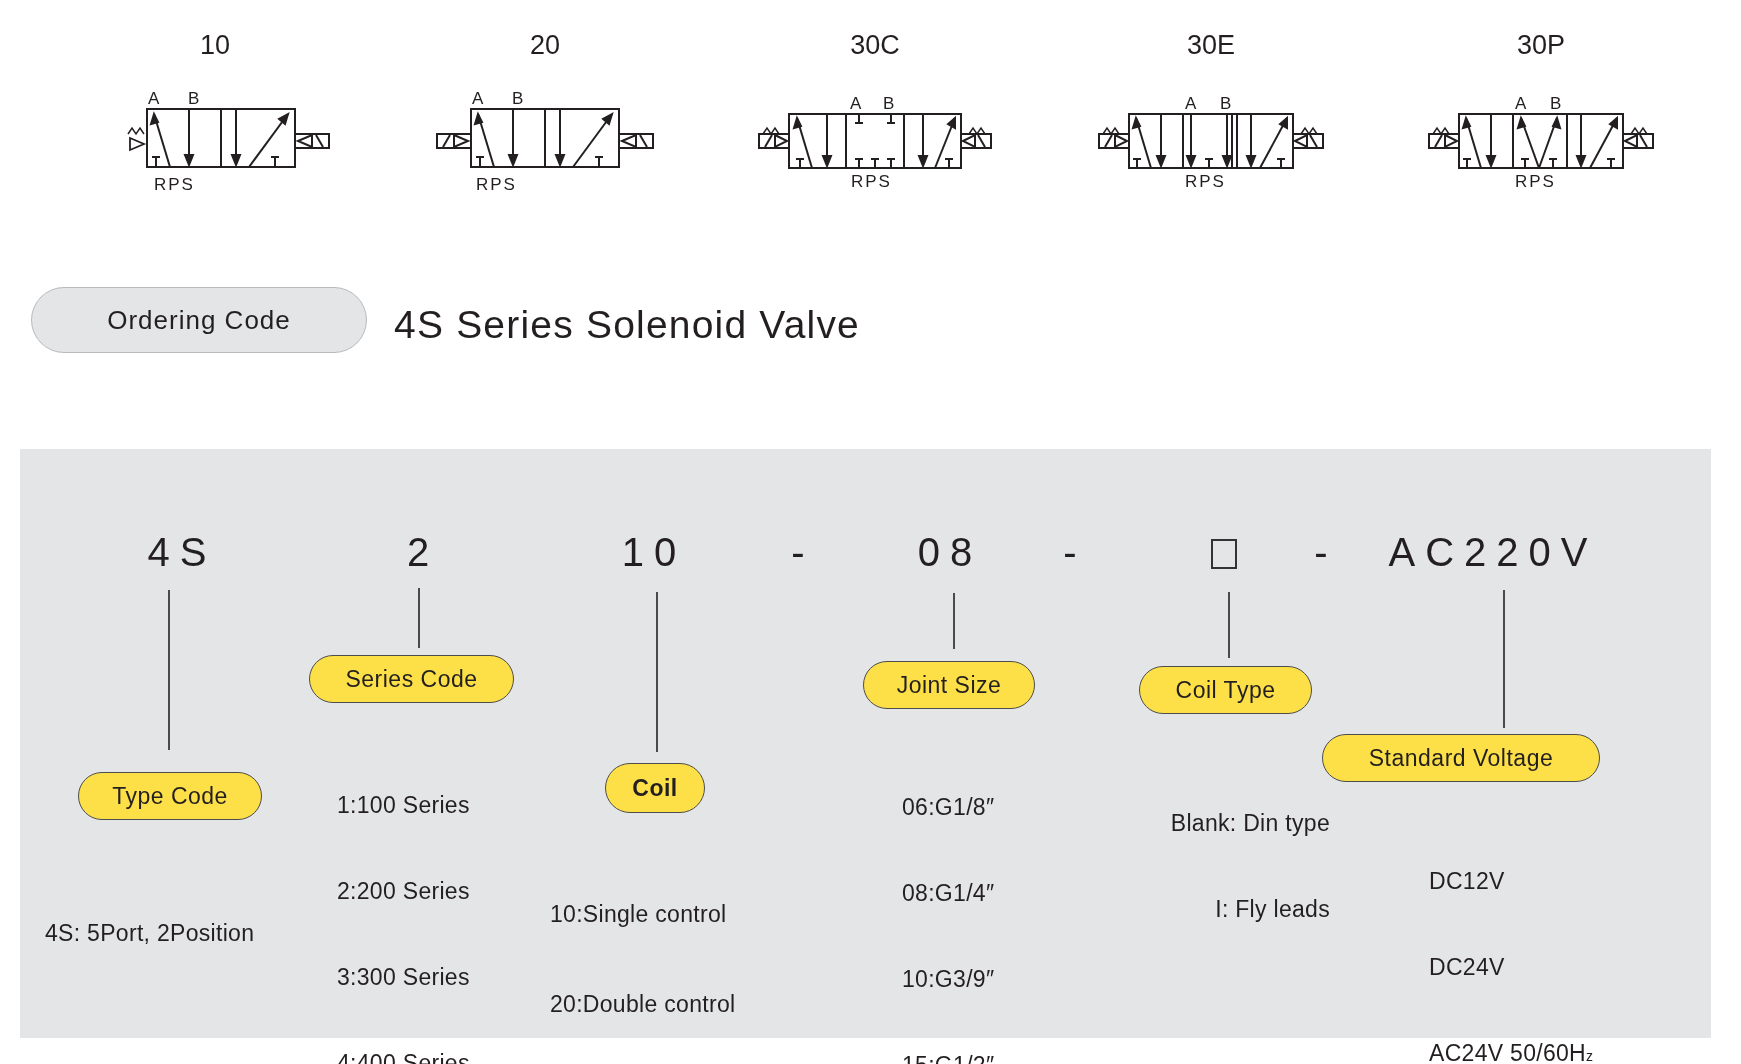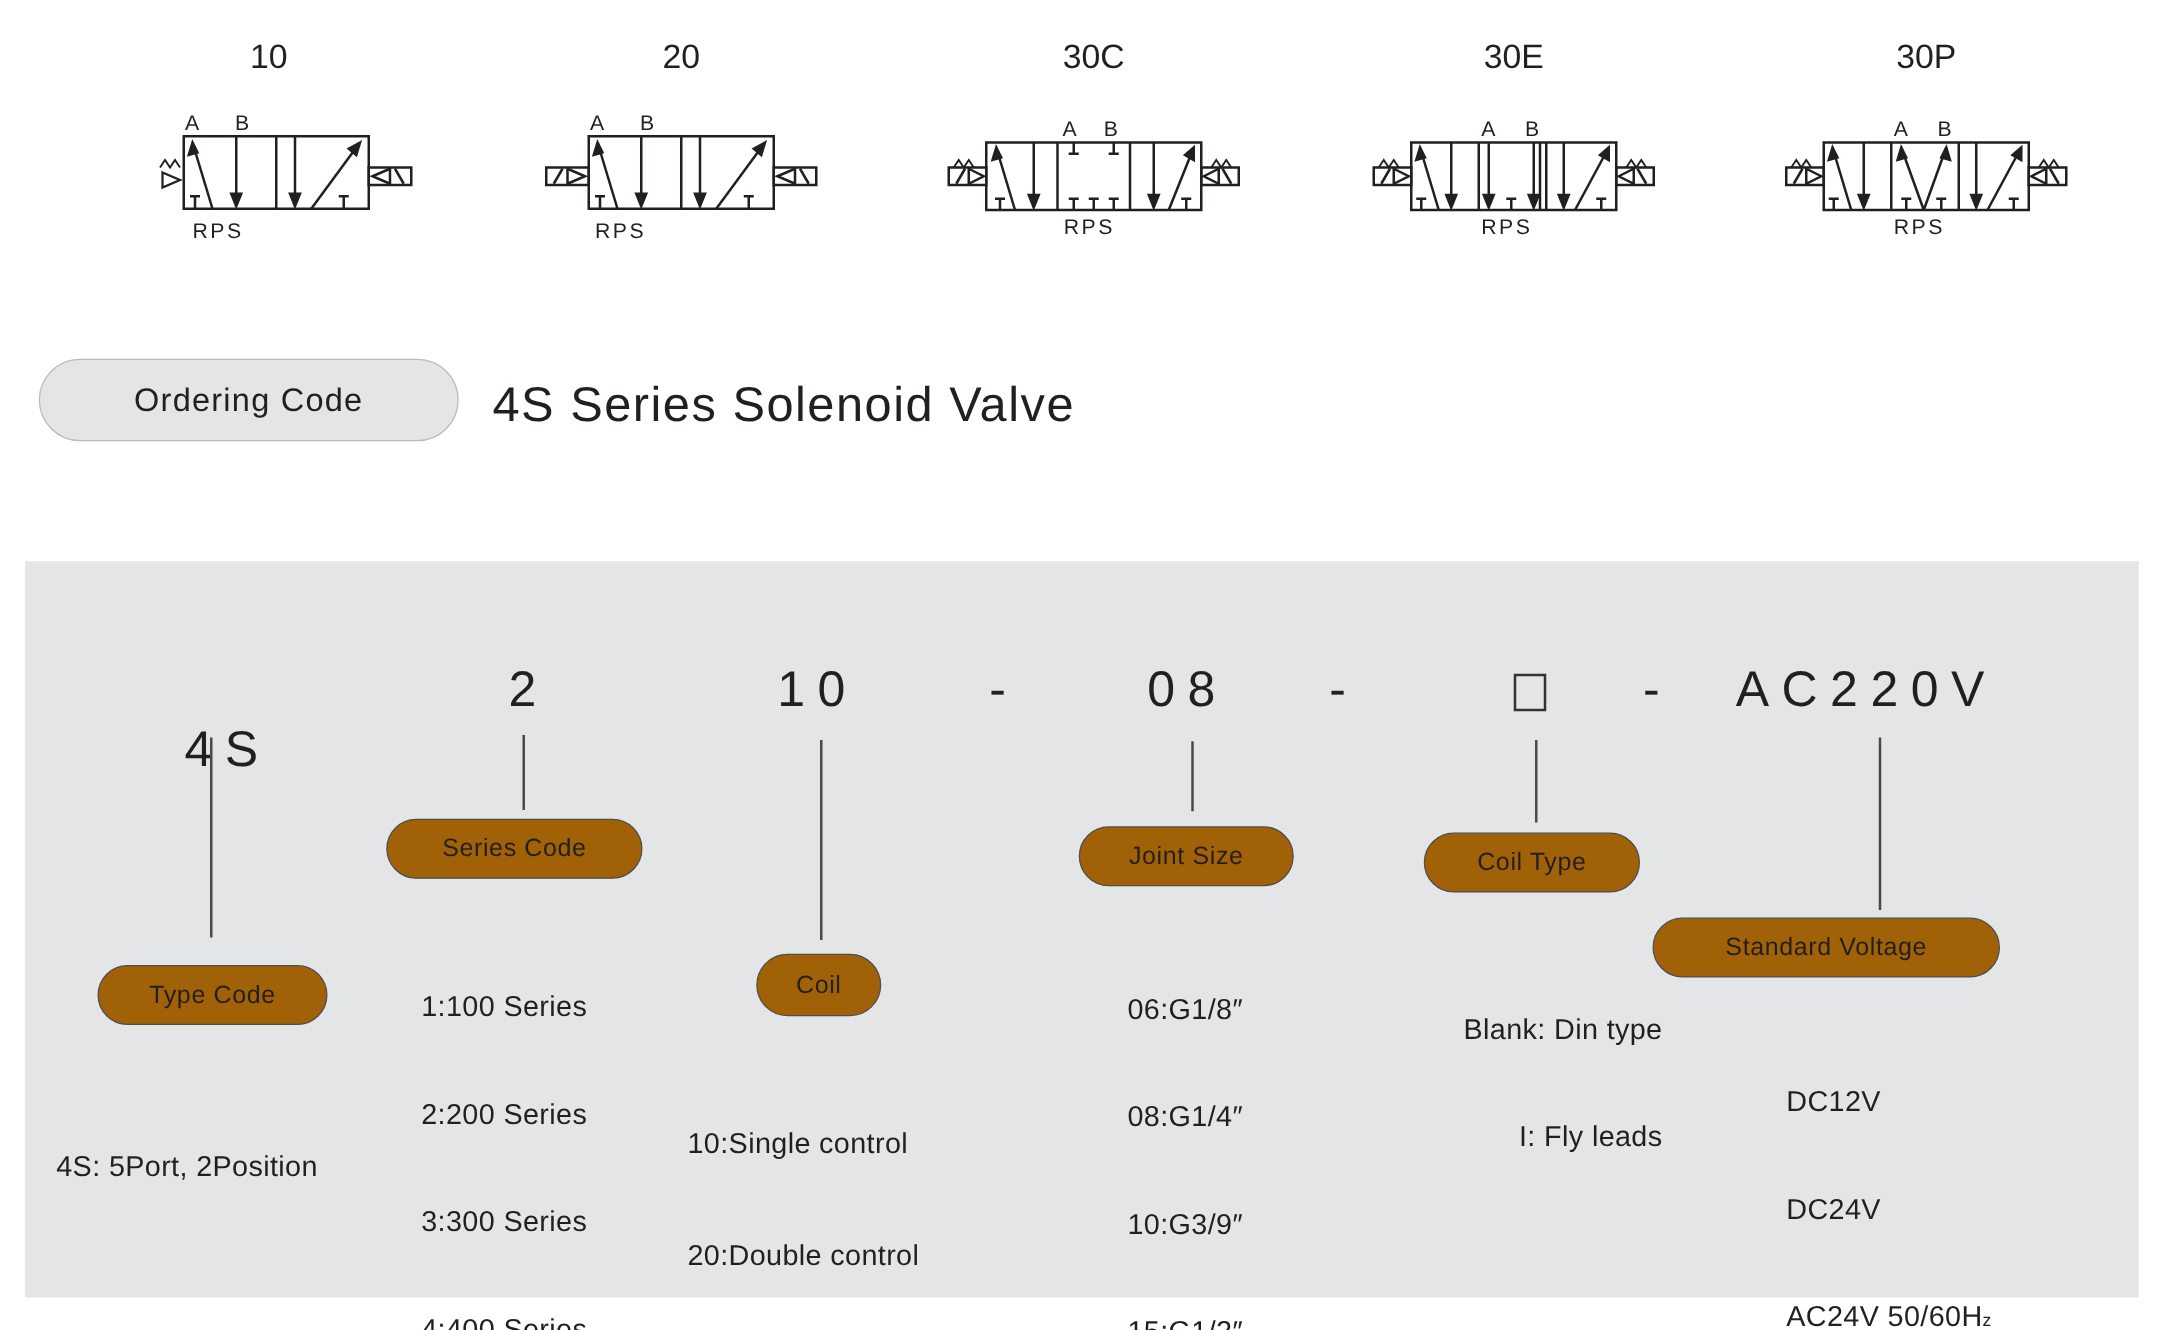--- a/index.html
+++ b/index.html
@@ -14,23 +14,23 @@
     background: #e4e5e7; border: 1px solid #b9babc; border-radius: 34px; box-sizing: border-box;
     display: flex; align-items: center; justify-content: center;
     font-size: 26px; letter-spacing: 1px; color: #231f20;
   }
   .series-title { position: absolute; left: 394px; top: 303px; font-size: 39px; letter-spacing: 1.2px; color: #231f20; }
   .panel { position: absolute; left: 20px; top: 449px; width: 1691px; height: 589px; background: #e4e5e7; }
   .code-seg { position: absolute; top: 530px; font-size: 40px; letter-spacing: 10px; color: #231f20; transform: translateX(-50%); white-space: nowrap; }
   .code-box { position: absolute; top: 539px; width: 26px; height: 30px; border: 2px solid #333; box-sizing: border-box; }
   .vline { position: absolute; width: 1.5px; background: #4a4a4a; }
   .tag {
-    position: absolute; background: #a16207; border: 1.5px solid #4d4d4d; border-radius: 26px;
+    position: absolute; background: #fde047; border: 1.5px solid #4d4d4d; border-radius: 26px;
     box-sizing: border-box; display: flex; align-items: center; justify-content: center;
-    font-size: 20px; color: #231f20; white-space: nowrap; letter-spacing: 0.5px;
+    font-size: 23px; color: #231f20; white-space: nowrap; letter-spacing: 0.5px;
   }
   .desc { position: absolute; font-size: 23px; line-height: 28.6px; color: #231f20; white-space: pre; letter-spacing: 0.3px; }
   .desc div { height: 28.6px; }
   .hz { font-size: 14px; }
 </style>
 </head>
 <body>
 
 <div>
 
@@ -201,40 +201,40 @@
     <polyline points="206,48 210,42 214,48 218,42 222,48" stroke-width="1.5"></polyline>
     <text x="90" y="101" fill="#231f20" stroke="none" letter-spacing="2">RPS</text>
   </svg>
 </div>
 
 <div class="ordering-pill">Ordering Code</div>
 <div class="series-title">4S Series Solenoid Valve</div>
 
 <div class="panel"></div>
 
-<div class="code-seg" style="left:182px;margin-top:48px;">4S</div>
+<div class="code-seg" style="left:182px;">4S</div>
 <div class="code-seg" style="left:423px;">2</div>
 <div class="code-seg" style="left:654px;">10</div>
 <div class="code-seg" style="left:803px;">-</div>
 <div class="code-seg" style="left:950px;">08</div>
 <div class="code-seg" style="left:1075px;">-</div>
 <div class="code-box" style="left:1211px;"></div>
 <div class="code-seg" style="left:1326px;">-</div>
 <div class="code-seg" style="left:1493px;">AC220V</div>
 
 <div class="vline" style="left:168px; top:590px; height:160px;"></div>
 <div class="vline" style="left:418px; top:588px; height:60px;"></div>
 <div class="vline" style="left:656px; top:592px; height:160px;"></div>
 <div class="vline" style="left:953px; top:593px; height:56px;"></div>
 <div class="vline" style="left:1228px; top:592px; height:66px;"></div>
 <div class="vline" style="left:1503px; top:590px; height:138px;"></div>
 
 <div class="tag" style="left:78px; top:772px; width:184px; height:48px;">Type Code</div>
 <div class="tag" style="left:309px; top:655px; width:205px; height:48px;">Series  Code</div>
-<div class="tag" style="left:605px; top:763px; width:100px; height:50px;">Coil</div>
+<div class="tag" style="left:605px; top:763px; width:100px; height:50px;font-weight:bold;">Coil</div>
 <div class="tag" style="left:863px; top:661px; width:172px; height:48px;">Joint Size</div>
 <div class="tag" style="left:1139px; top:666px; width:173px; height:48px;">Coil  Type</div>
 <div class="tag" style="left:1322px; top:734px; width:278px; height:48px;">Standard  Voltage</div>
 
 <div class="desc" style="left:45px; top:862px;">
   <div>4S: 5Port, 2Position</div>
 </div>
 
 <div class="desc" style="left:337px; top:734px;">
   <div>1:100 Series</div>

